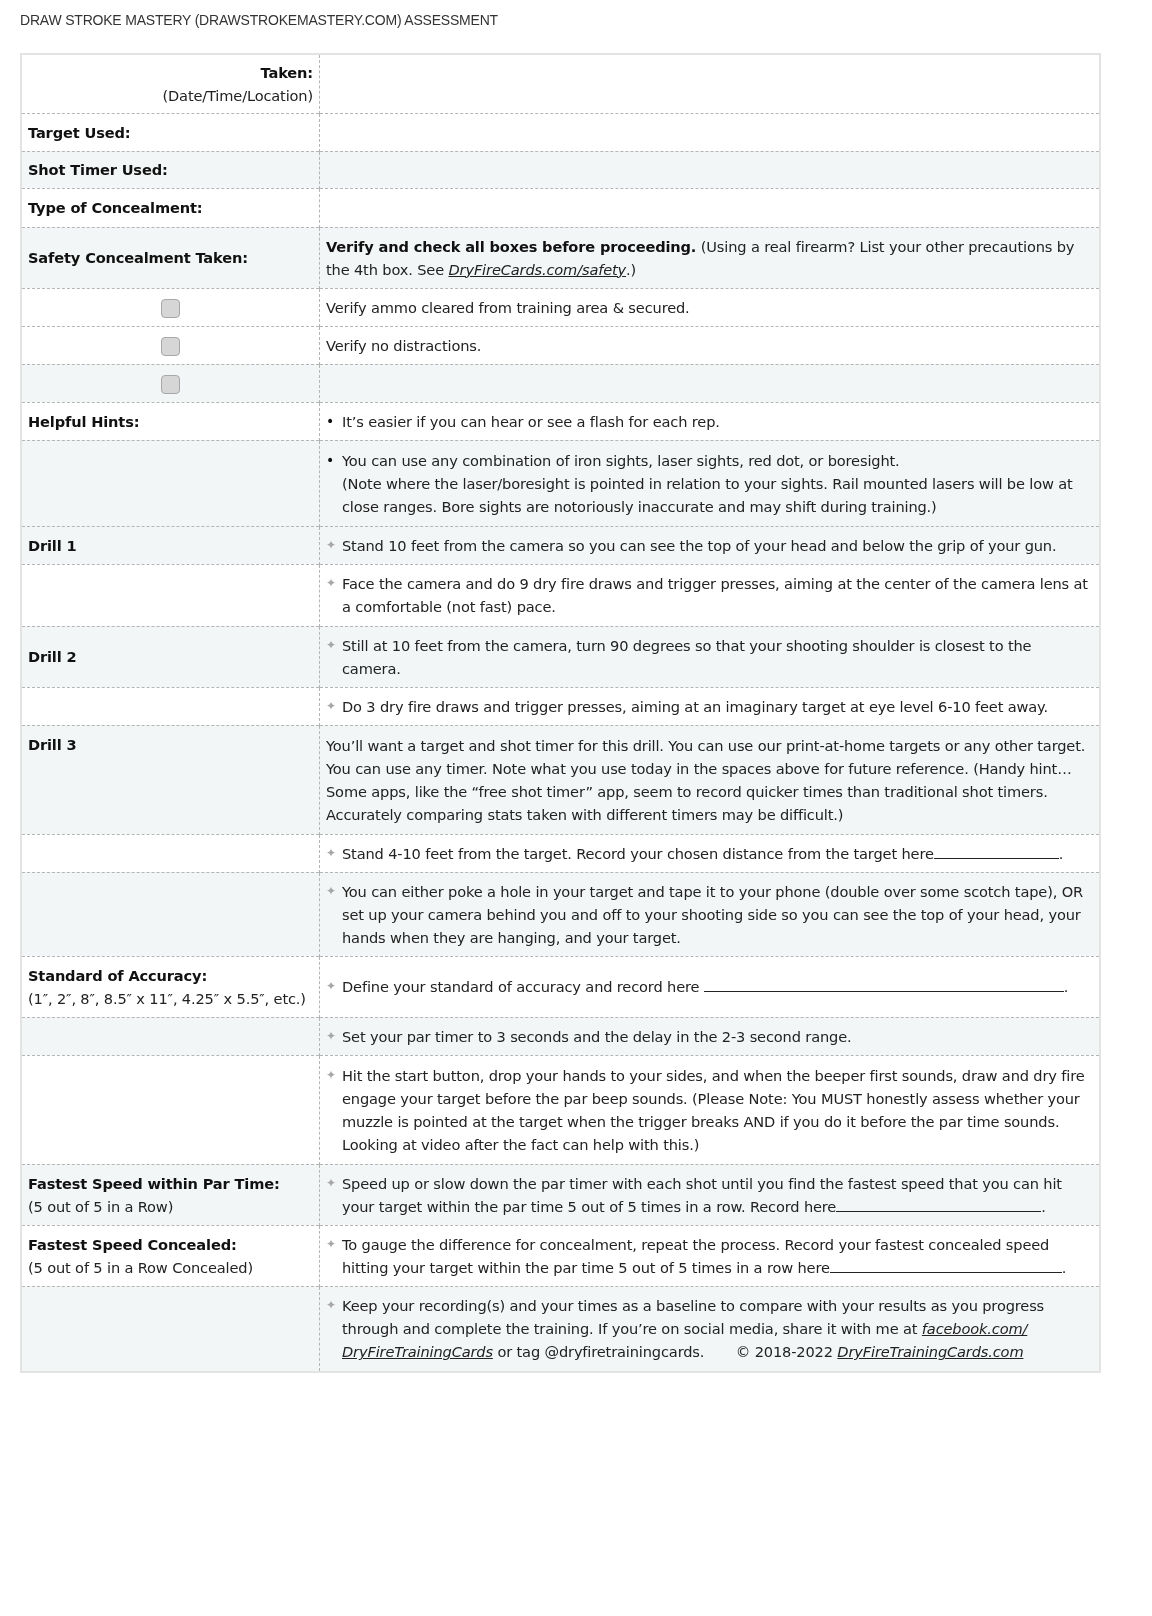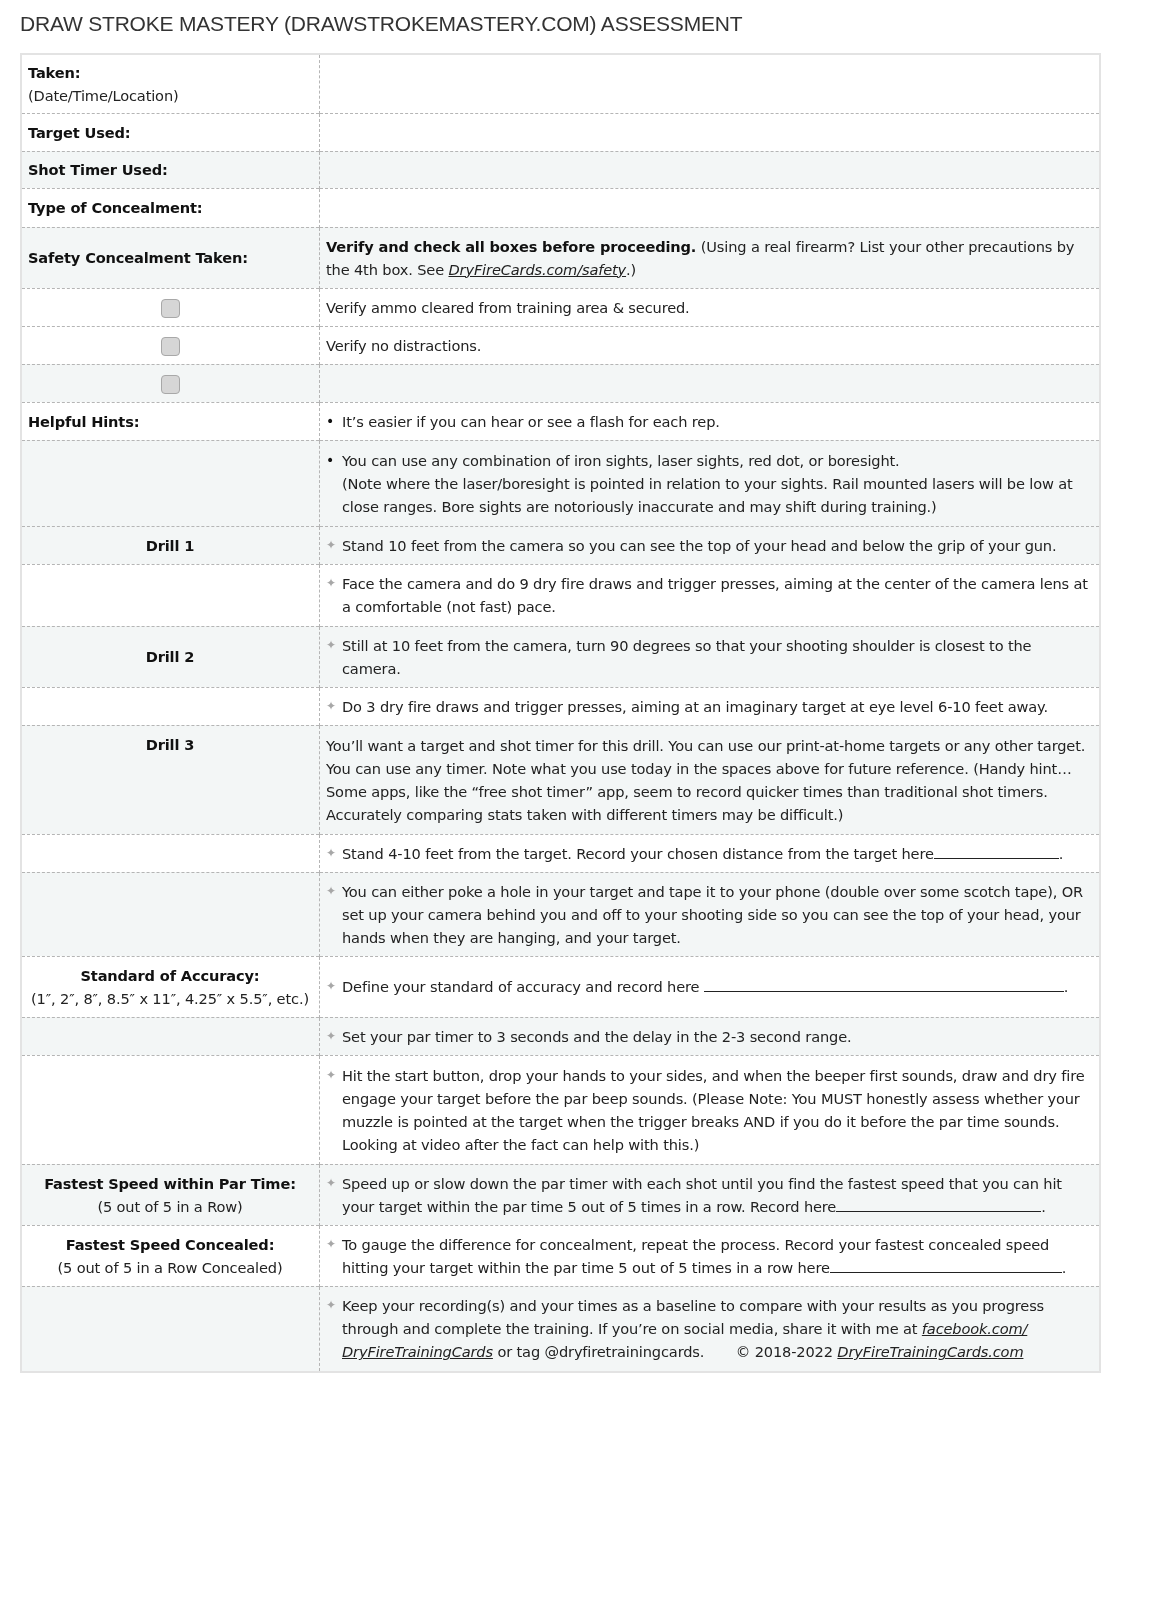--- a/index.html
+++ b/index.html
@@ -4,44 +4,44 @@
 <style>
   html, body { margin: 0; padding: 0; background: #ffffff; }
   body {
     width: 1152px; height: 1616px; overflow: hidden;
     font-family: "DejaVu Sans", sans-serif;
     color: #222222;
   }
   .page-title {
     position: absolute; left: 20px; top: 12px;
     font-family: "Liberation Sans", sans-serif;
-    font-size: 21px; color: #333333; letter-spacing: -0.2px;
+    font-size: 14px; color: #333333; letter-spacing: -0.2px;
     white-space: nowrap;
   }
   table.form {
     position: absolute; left: 20px; top: 53px;
     width: 1081px;
     border-collapse: collapse;
     border-top: 2px solid #e3e3e3;
     border-left: 2px solid #e3e3e3;
     border-right: 2px solid #e3e3e3;
     border-bottom: 2px solid #e3e3e3;
     table-layout: fixed;
   }
   table.form td {
     border-top: 1px dashed #b5b5b5;
     vertical-align: middle;
     font-size: 14.6px;
     line-height: 23px;
     padding: 0 6px;
     letter-spacing: -0.15px;
   }
-  table.form tr:first-child td { border-top: none; }
+  table.form tr:first-child td { border-top: none; text-align: right; }
   td.lbl { width: 285px; border-right: 1px dashed #b5b5b5; }
-  td.lbl.right { text-align: center; padding-right: 7px; }
+  td.lbl.right { text-align: left; padding-right: 7px; }
   td.lbl.center { text-align: center; }
   tr.g td { background: #f3f6f6; }
   tr.w td { background: #ffffff; }
   .b { font-weight: bold; color: #111; }
   .u { text-decoration: underline; font-style: italic; }
   .cb {
     display: inline-block; width: 19px; height: 19px;
     border: 1px solid #a8a8a8; border-radius: 4px;
     background: #d6d6d6; vertical-align: middle;
     box-sizing: border-box;

